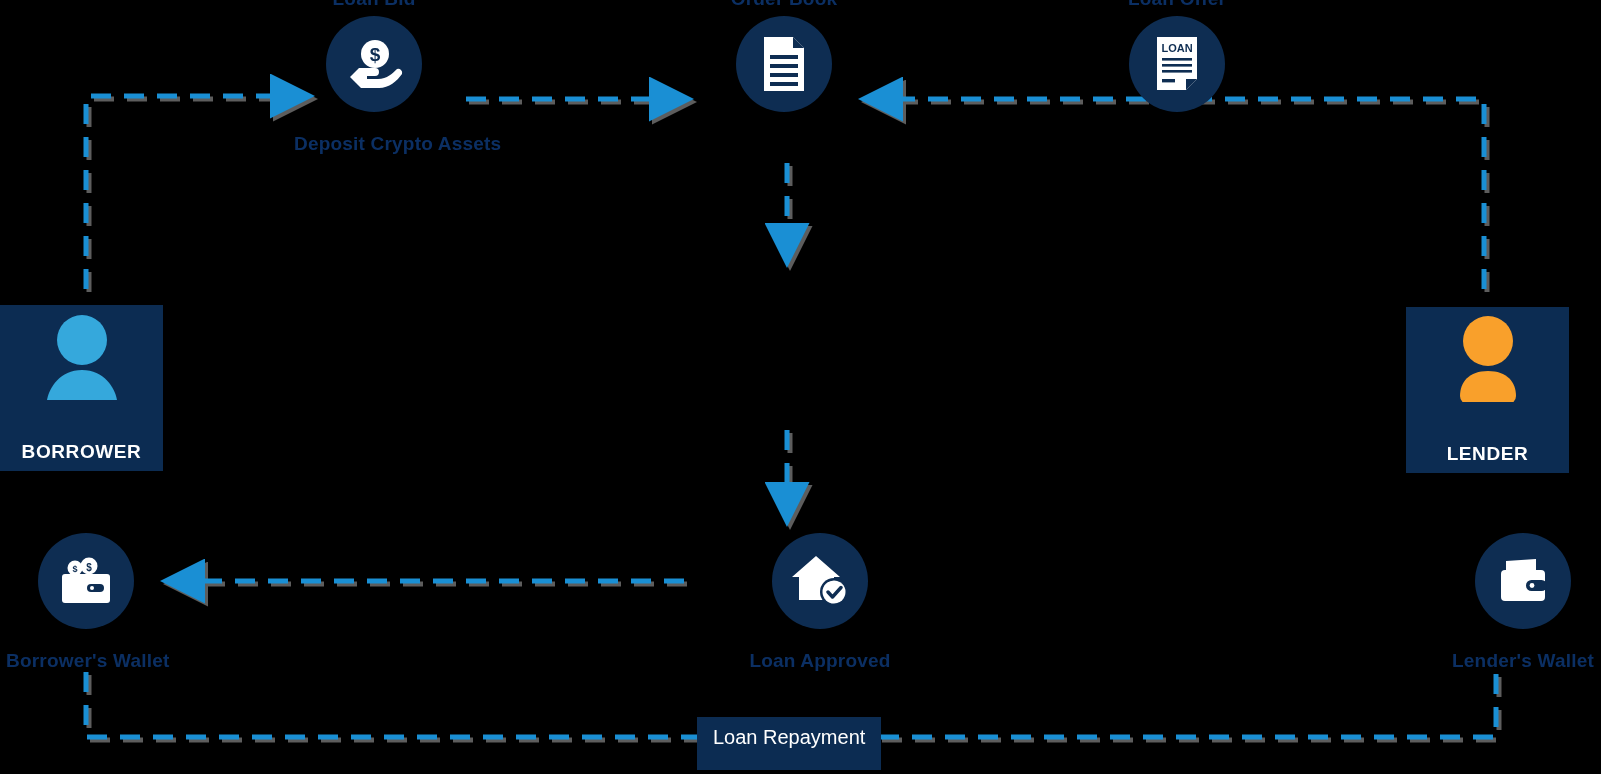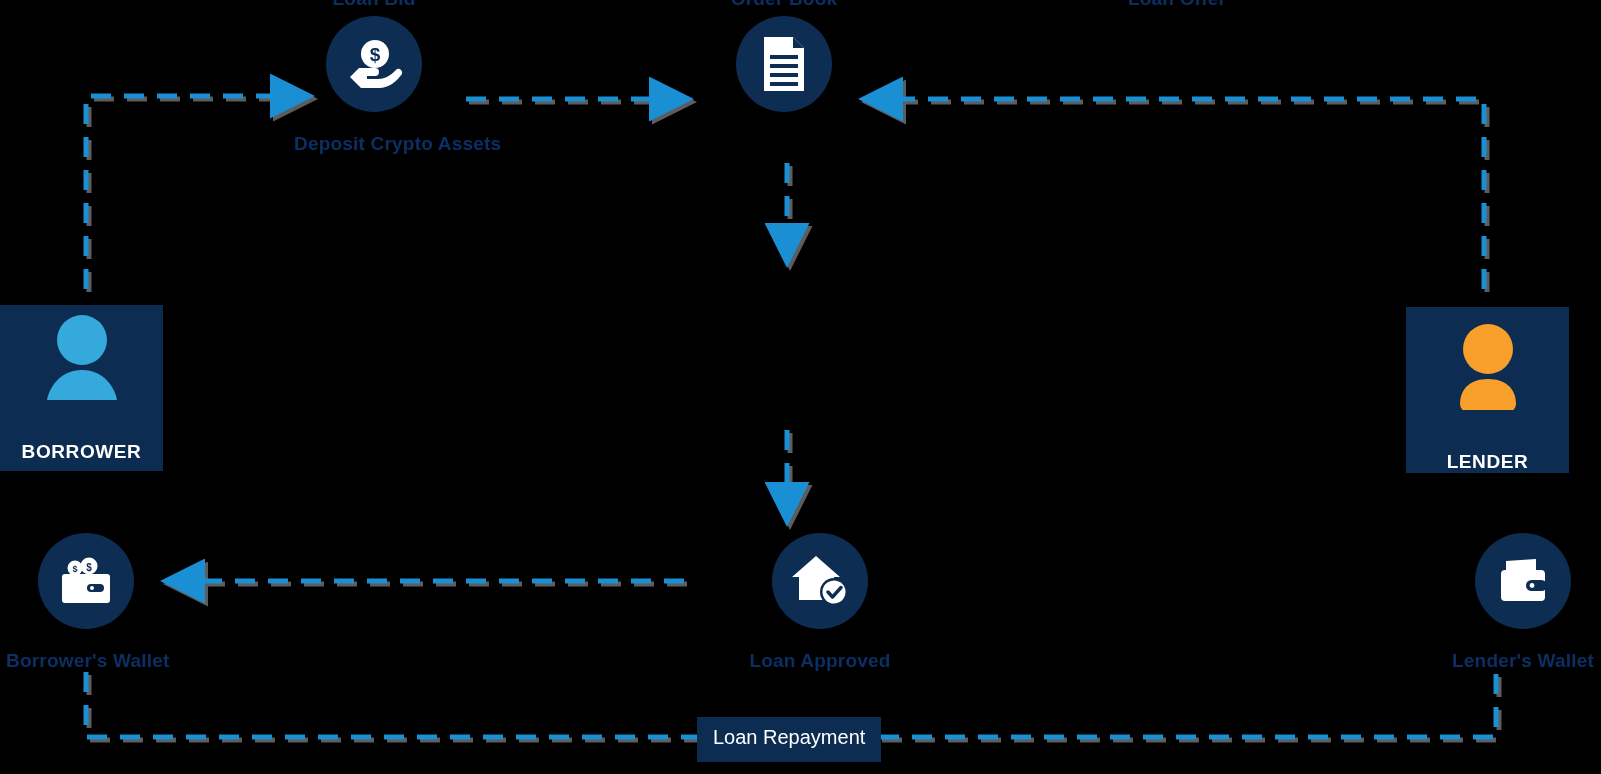--- a/index.html
+++ b/index.html
@@ -38,21 +38,21 @@
   }
   .actor .who {
     font-size: 19px; font-weight: 700; color: #ffffff;
     letter-spacing: .6px; margin-top: 8px;
   }
   .person { width: 78px; height: 86px; }
 
   
   .tag {
     position: absolute; background: #0c2c52; color: #fff;
-    font-size: 20px; padding: 9px 16px 13px 16px; white-space: nowrap;
+    font-size: 20px; padding: 9px 16px 21px 16px; white-space: nowrap;
   }
 </style>
 </head>
 <body>
 
 <div id="stage">
 
   <svg id="wires" viewBox="0 0 1601 774">
     <defs>
       <marker id="ar-r" markerWidth="9" markerHeight="9" refX="1" refY="4.5" orient="auto">
@@ -87,21 +87,21 @@
   </svg>
 
   <div class="actor" style="left:0px; top:305px;">
     <svg class="person" viewBox="0 0 78 86">
       <circle cx="39" cy="26" r="25" fill="#35a8dc"></circle>
       <path d="M39 56 C17 56 6 74 4 86 L74 86 C72 74 61 56 39 56 Z" fill="#35a8dc"></path>
     </svg>
     <div class="who">BORROWER</div>
   </div>
 
-  <div class="actor" style="left:1406px; top:307px;justify-content:flex-end;">
+  <div class="actor" style="left:1406px; top:307px;">
     <svg class="person" viewBox="0 0 78 86">
       <circle cx="39" cy="25" r="25" fill="#f9a02b"></circle>
       <path d="M39 55 C20 55 11 66 11 80 a8 8 0 0 0 8 8 l40 0 a8 8 0 0 0 8 -8 C67 66 58 55 39 55 Z" fill="#f9a02b"></path>
     </svg>
     <div class="who">LENDER</div>
   </div>
 
   <div class="node" style="left:294px; top:-12px;">
     <div class="cap-top">Loan Bid</div>
     <div class="circle">
@@ -126,20 +126,33 @@
           <rect x="10" y="38" width="28" height="4"></rect>
           <rect x="10" y="47" width="28" height="4"></rect>
         </g>
       </svg>
     </div>
     <div class="cap-bot"></div>
   </div>
 
   <div class="node" style="left:1097px; top:-12px;">
     <div class="cap-top">Loan Offer</div>
+    <div class="circle">
+      <svg width="50" height="58" viewBox="0 0 50 58">
+        <path d="M5 2 L45 2 L45 44 L34 55 L5 55 Z" fill="#fff"></path>
+        <path d="M45 44 L34 55 L34 44 Z" fill="#0e2d52"></path>
+        <text x="25" y="17" font-family="Liberation Sans, sans-serif" font-size="11" font-weight="bold" fill="#0e2d52" text-anchor="middle">LOAN</text>
+        <g fill="#0e2d52">
+          <rect x="10" y="23" width="30" height="2.6"></rect>
+          <rect x="10" y="29" width="30" height="2.6"></rect>
+          <rect x="10" y="35" width="30" height="2.6"></rect>
+          <rect x="10" y="44" width="13" height="3.4"></rect>
+        </g>
+      </svg>
+    </div>
     <div class="cap-bot"></div>
   </div>
 
 
   <div class="node" style="left:740px; top:533px;">
     <div class="circle">
       <svg width="60" height="54" viewBox="0 0 60 54">
         <path d="M26 2 L2 23 L9 23 L9 46 L44 46 L44 23 L50 23 Z" fill="#fff"></path>
         <circle cx="44" cy="38" r="14" fill="#0e2d52"></circle>
         <circle cx="44" cy="38" r="11.5" fill="#fff"></circle>

